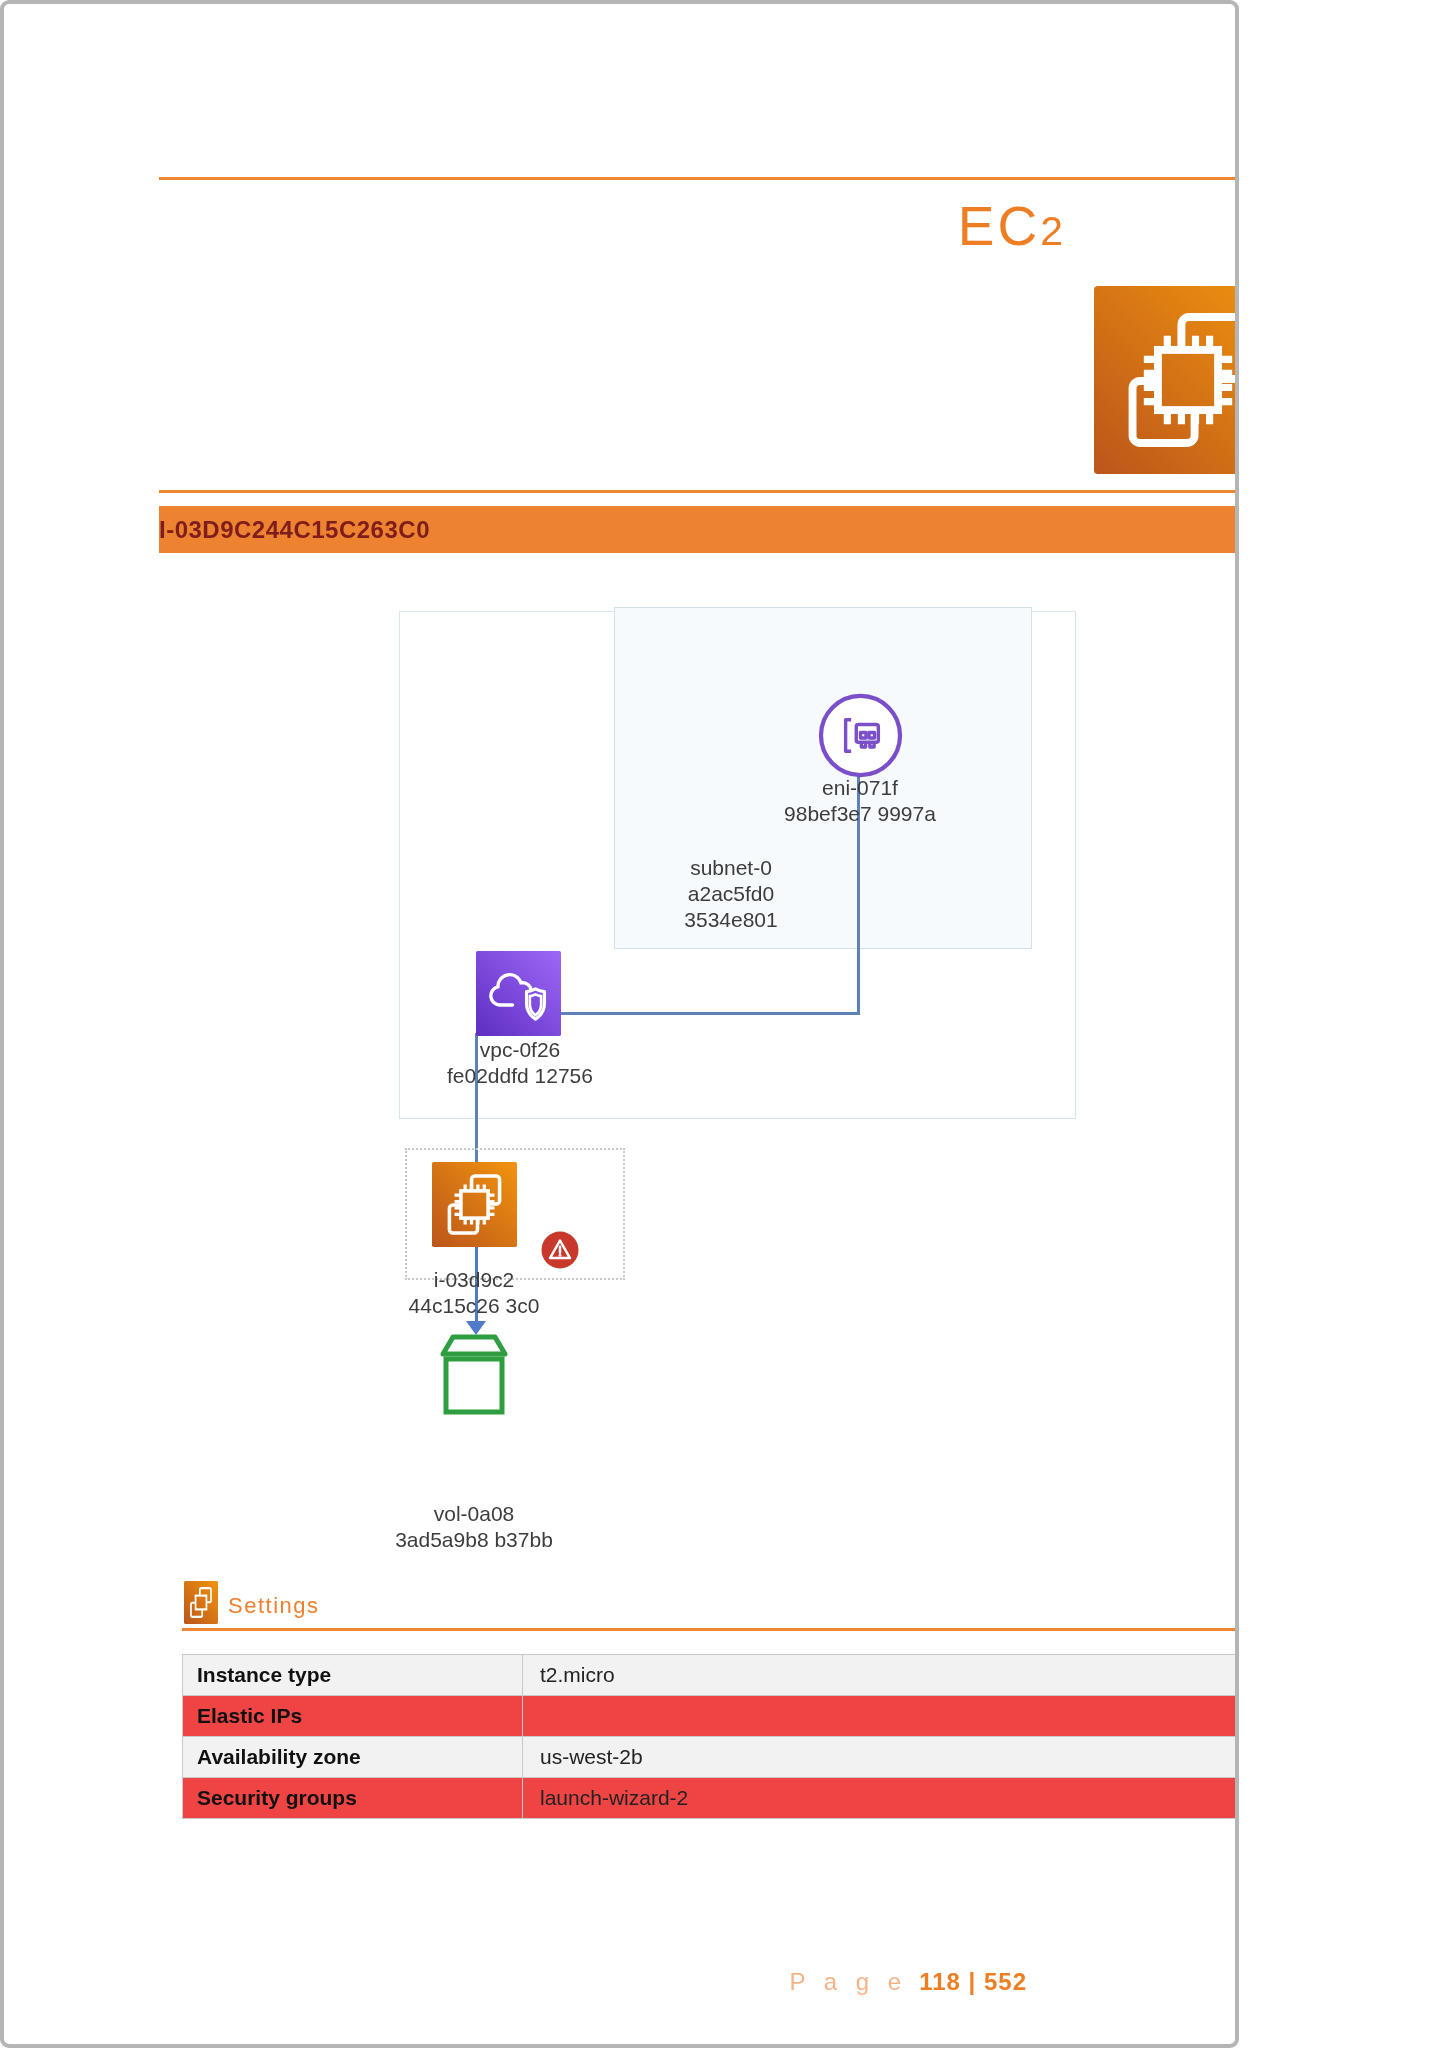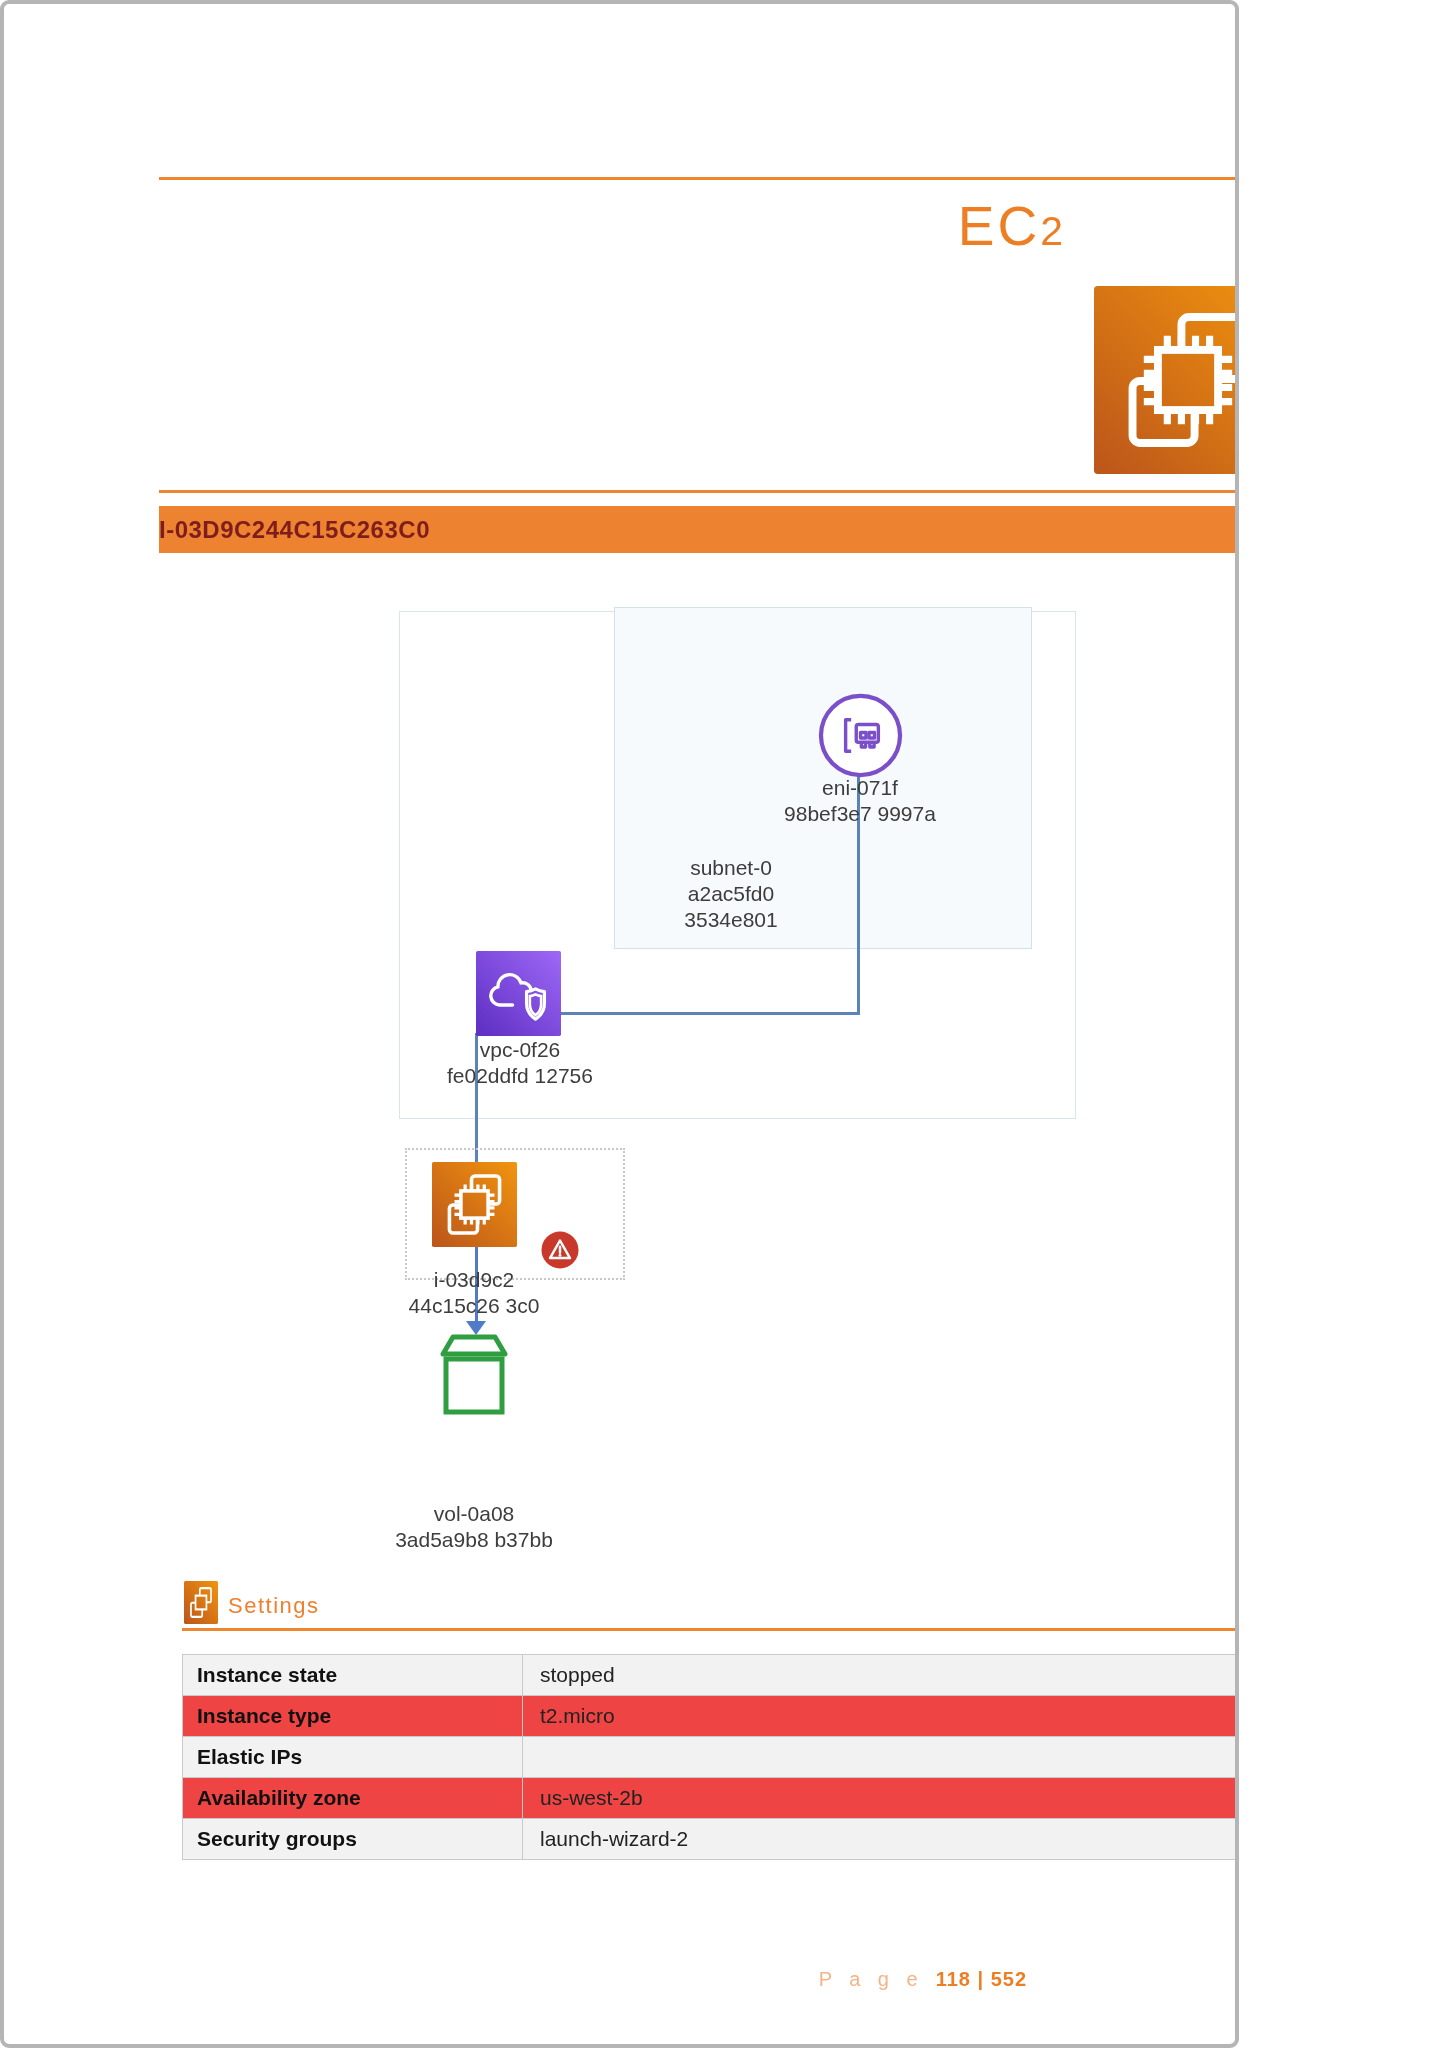--- a/index.html
+++ b/index.html
@@ -45,21 +45,21 @@
   .settings-icon svg{width:100%;height:100%;}
   .settings-title{left:224px;top:1589px;color:#ee8030;font-size:22px;letter-spacing:1.5px;}
   .rule-3{left:178px;top:1624px;width:1139px;}
   .settings-table{left:178px;top:1650px;width:1106px;border:1px solid #c9c9c9;border-bottom:none;}
   .srow{display:flex;height:40px;border-bottom:1px solid #c9c9c9;background:#ef4444;}
   .srow:nth-child(odd){background:#f2f2f2;}
   .scell-label{width:340px;border-right:1px solid #c9c9c9;box-sizing:border-box;
     font-weight:bold;color:#111111;font-size:21px;line-height:40px;padding-left:14px;}
   .scell-value{flex:1;color:#222222;font-size:21px;line-height:40px;padding-left:17px;}
   
-  .footer{right:208px;top:1964px;font-size:20px;white-space:nowrap;}
+  .footer{right:208px;top:1964px;font-size:24px;white-space:nowrap;}
   .footer .pword{color:#f4b488;letter-spacing:6px;margin-right:12px;}
   .footer .pnums{color:#ee7e23;font-weight:600;letter-spacing:1px;}
   svg{display:block;}
 </style>
 </head>
 <body>
 
 <div class="page">
 
   <svg width="0" height="0" style="position:absolute" aria-hidden="true">
@@ -203,24 +203,20 @@
         <rect x="20.5" y="50.5" width="33" height="33" rx="4"></rect>
       </g>
       <rect x="34" y="34" width="32" height="32" fill="url(#gradEc2)" stroke="#fff" stroke-width="5"></rect>
     </svg>
   </div>
   <div class="abs settings-title">Settings</div>
   <div class="abs rule rule-3"></div>
 
   <div class="abs settings-table">
     <div class="srow">
-      <div class="scell-label">Instance state</div>
-      <div class="scell-value">stopped</div>
-    </div>
-    <div class="srow">
       <div class="scell-label">Instance type</div>
       <div class="scell-value">t2.micro</div>
     </div>
     <div class="srow">
       <div class="scell-label">Elastic IPs</div>
       <div class="scell-value"></div>
     </div>
     <div class="srow">
       <div class="scell-label">Availability zone</div>
       <div class="scell-value">us-west-2b</div>

